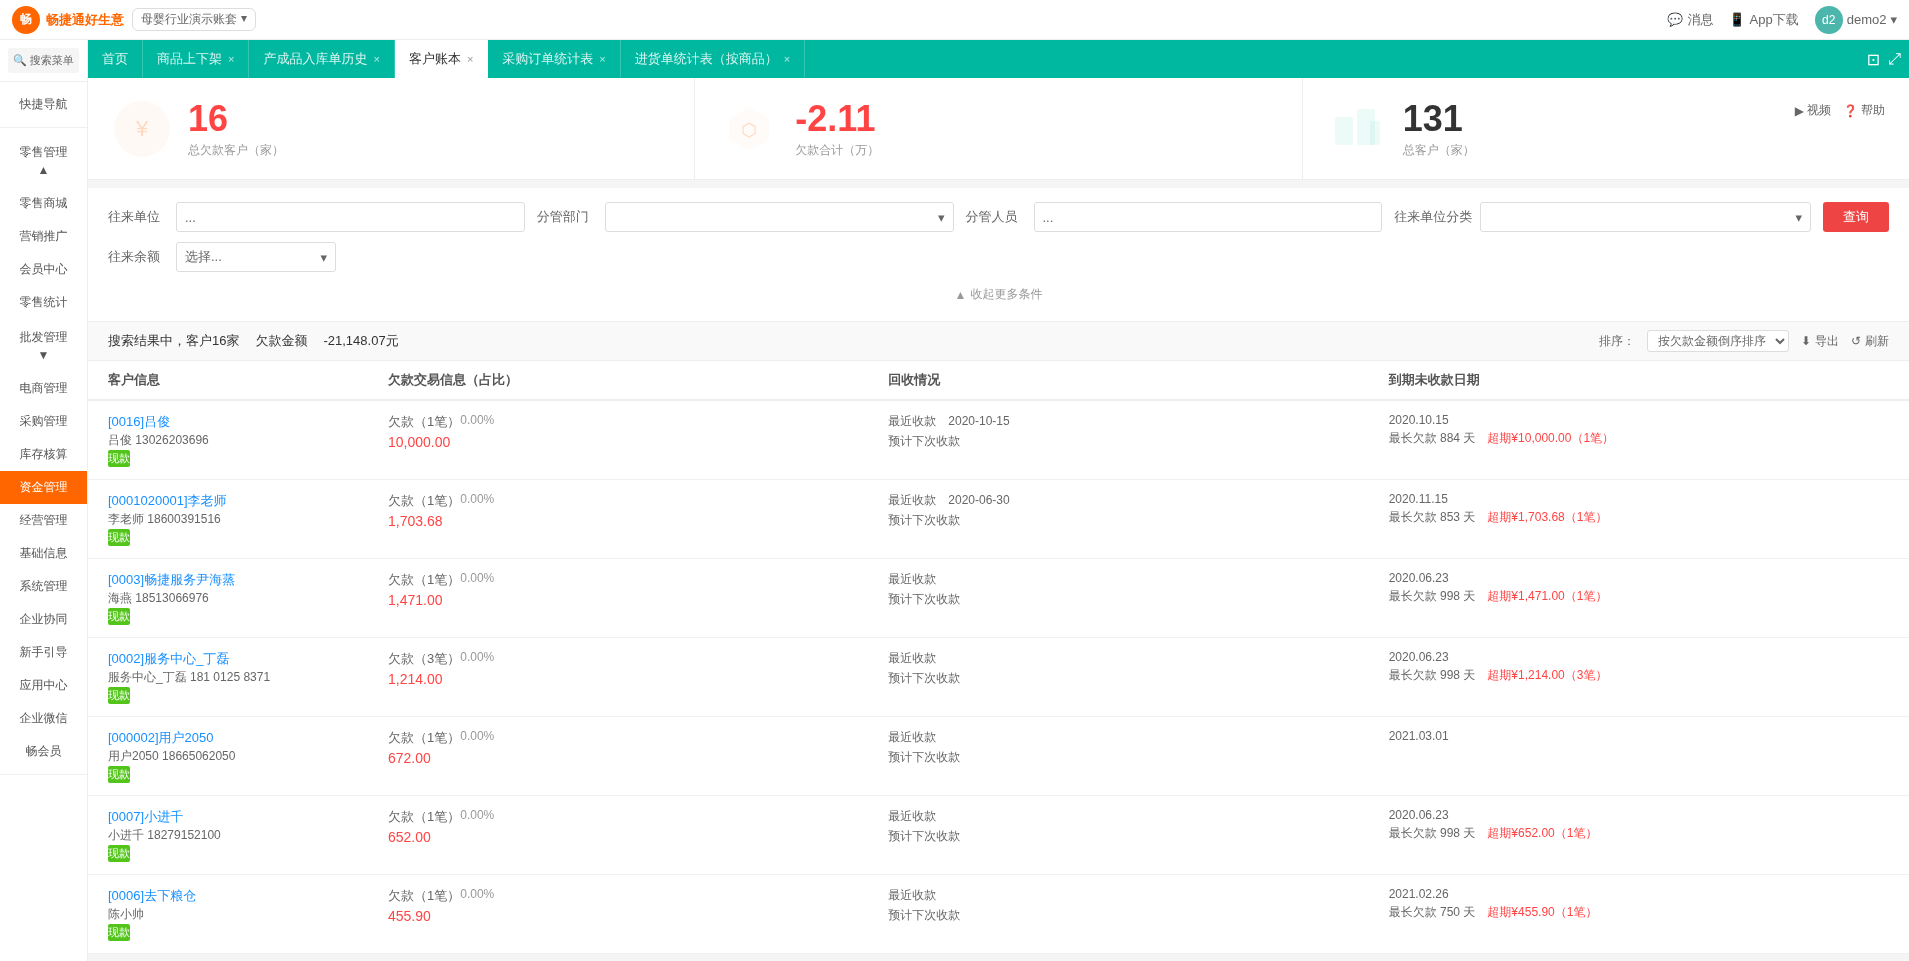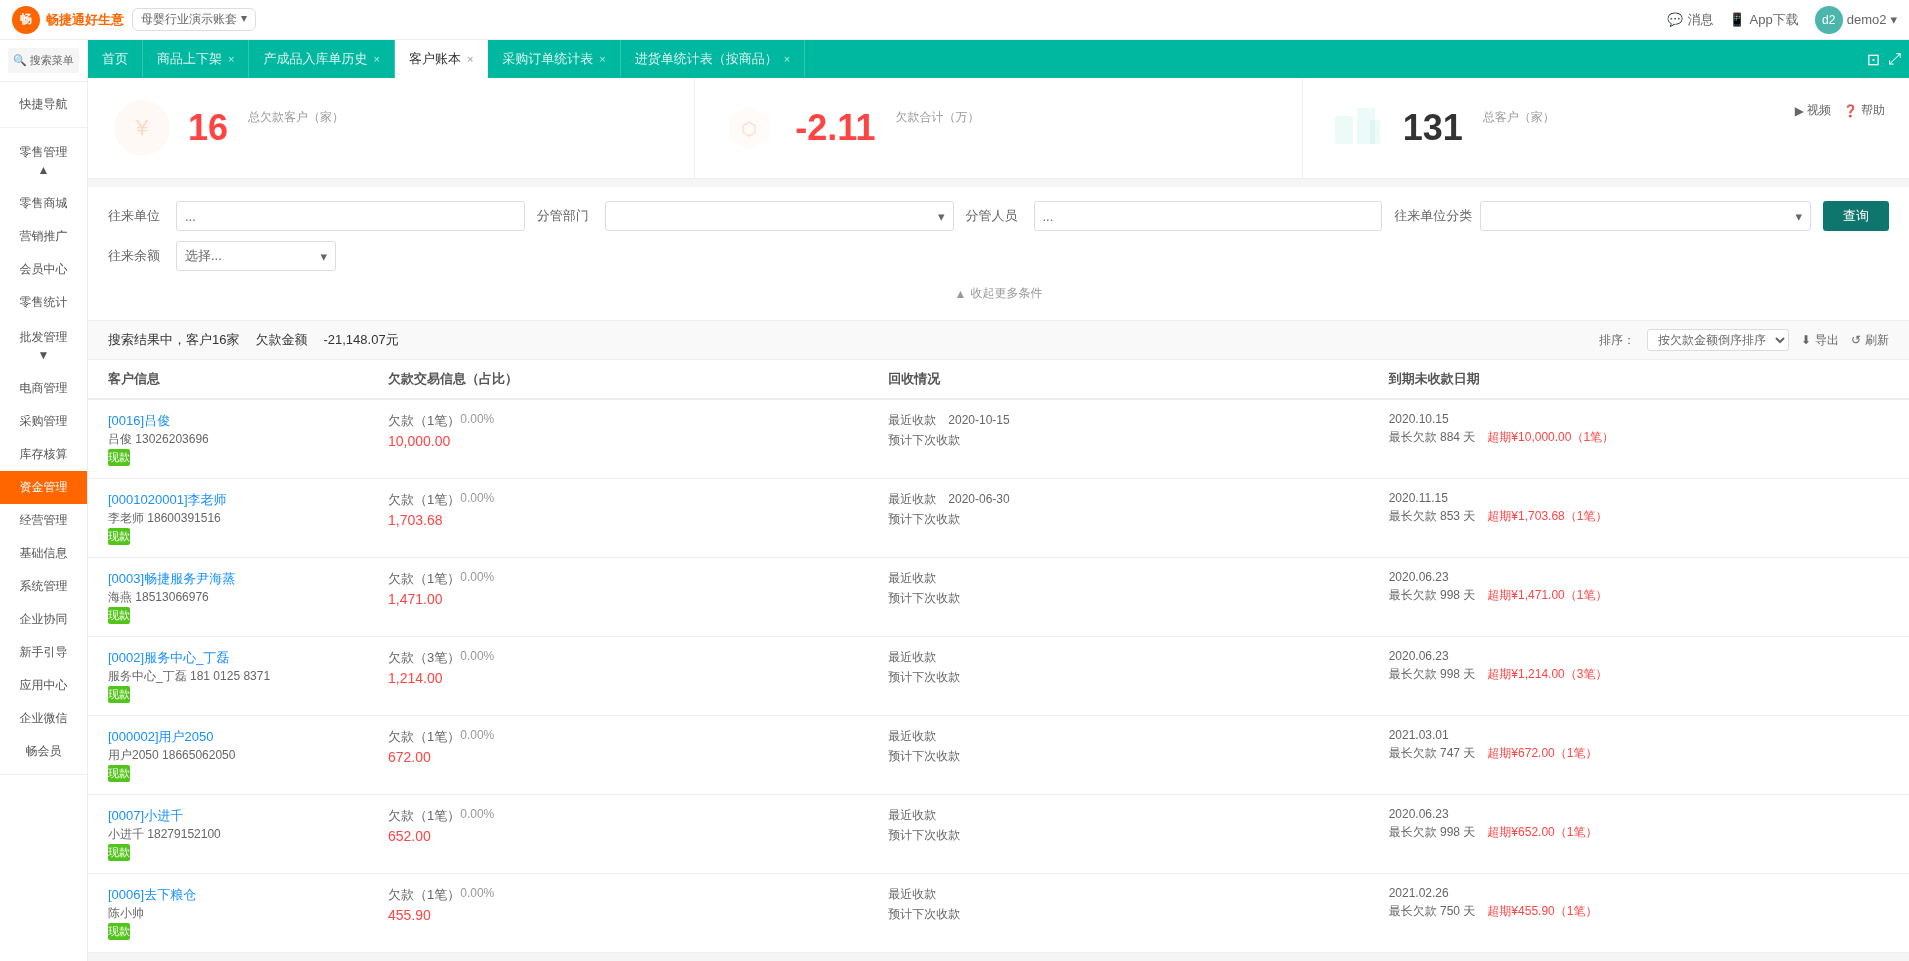--- a/index.html
+++ b/index.html
@@ -40,36 +40,36 @@
 
     
     .content { flex: 1; overflow-y: auto; background: #f5f5f5; }
 
     
     .stats-row { display: flex; background: white; margin: 0; border-bottom: 1px solid #eee; }
     .stat-card { flex: 1; display: flex; align-items: center; gap: 16px; padding: 20px 24px; border-right: 1px solid #eee; }
     .stat-card:last-child { border-right: none; }
     .stat-icon { width: 60px; height: 60px; display: flex; align-items: center; justify-content: center; }
     .stat-icon svg { width: 60px; height: 60px; opacity: 0.25; }
-    .stat-info { display: flex; flex-direction: row; gap: 20px; }
+    .stat-info { display: flex; flex-direction: column; }
     .stat-value { font-size: 36px; font-weight: bold; }
     .stat-value.red { color: #ff4444; }
     .stat-value.black { color: #333; }
     .stat-label { font-size: 12px; color: #999; margin-top: 2px; }
     .stat-top-right { margin-left: auto; display: flex; gap: 12px; align-self: flex-start; padding-top: 4px; font-size: 12px; color: #666; }
     .stat-top-right span { display: flex; align-items: center; gap: 3px; cursor: pointer; }
 
     
     .filter-area { background: white; padding: 14px 20px; margin-top: 8px; }
     .filter-row { display: flex; align-items: center; gap: 12px; margin-bottom: 10px; }
     .filter-item { display: flex; align-items: center; gap: 8px; flex: 1; }
     .filter-label { font-size: 13px; color: #666; white-space: nowrap; min-width: 60px; }
     .filter-input { flex: 1; border: 1px solid #ddd; border-radius: 3px; padding: 5px 8px; font-size: 13px; display: flex; align-items: center; justify-content: space-between; cursor: pointer; min-height: 30px; color: #666; }
     .filter-select { flex: 1; border: 1px solid #ddd; border-radius: 3px; padding: 5px 8px; font-size: 13px; display: flex; align-items: center; justify-content: space-between; cursor: pointer; min-height: 30px; color: #666; position: relative; }
-    .btn-search { background: #0f766e; color: white; border: none; border-radius: 3px; padding: 6px 20px; font-size: 13px; cursor: pointer; white-space: nowrap; }
+    .btn-search { background: #ef4444; color: white; border: none; border-radius: 3px; padding: 6px 20px; font-size: 13px; cursor: pointer; white-space: nowrap; }
     .collapse-btn { text-align: center; padding: 4px; color: #999; font-size: 12px; cursor: pointer; display: flex; align-items: center; justify-content: center; gap: 4px; }
 
     
     .result-bar { display: flex; align-items: center; justify-content: space-between; background: #f9f9f9; padding: 8px 20px; border-top: 1px solid #eee; border-bottom: 1px solid #eee; font-size: 13px; color: #333; }
     .result-bar-left { display: flex; gap: 16px; }
     .result-bar-right { display: flex; align-items: center; gap: 12px; font-size: 12px; color: #666; }
     .result-bar-right span { display: flex; align-items: center; gap: 4px; cursor: pointer; }
 
     
     .table-container { background: white; }
@@ -478,21 +478,20 @@
           </div>
           <span class="debt-percent">0.00%</span>
         </div>
       </div>
       <div class="collection-info">
         <span>最近收款</span>
         <span>预计下次收款</span>
       </div>
       <div class="overdue-info">
         <span>2021.03.01</span>
-        <span>最长欠款 747 天　<a href="#" class="overdue-link">超期¥672.00（1笔）</a></span>
       </div>
     </div>
   </div>
             <div class="table-row-wrapper">
     <div class="table-row">
       <div class="customer-info">
         <a href="#" class="customer-name">[0007]小进千</a>
         <span class="customer-phone">小进千 18279152100</span>
         <span class="customer-tag">现款</span>
       </div>

